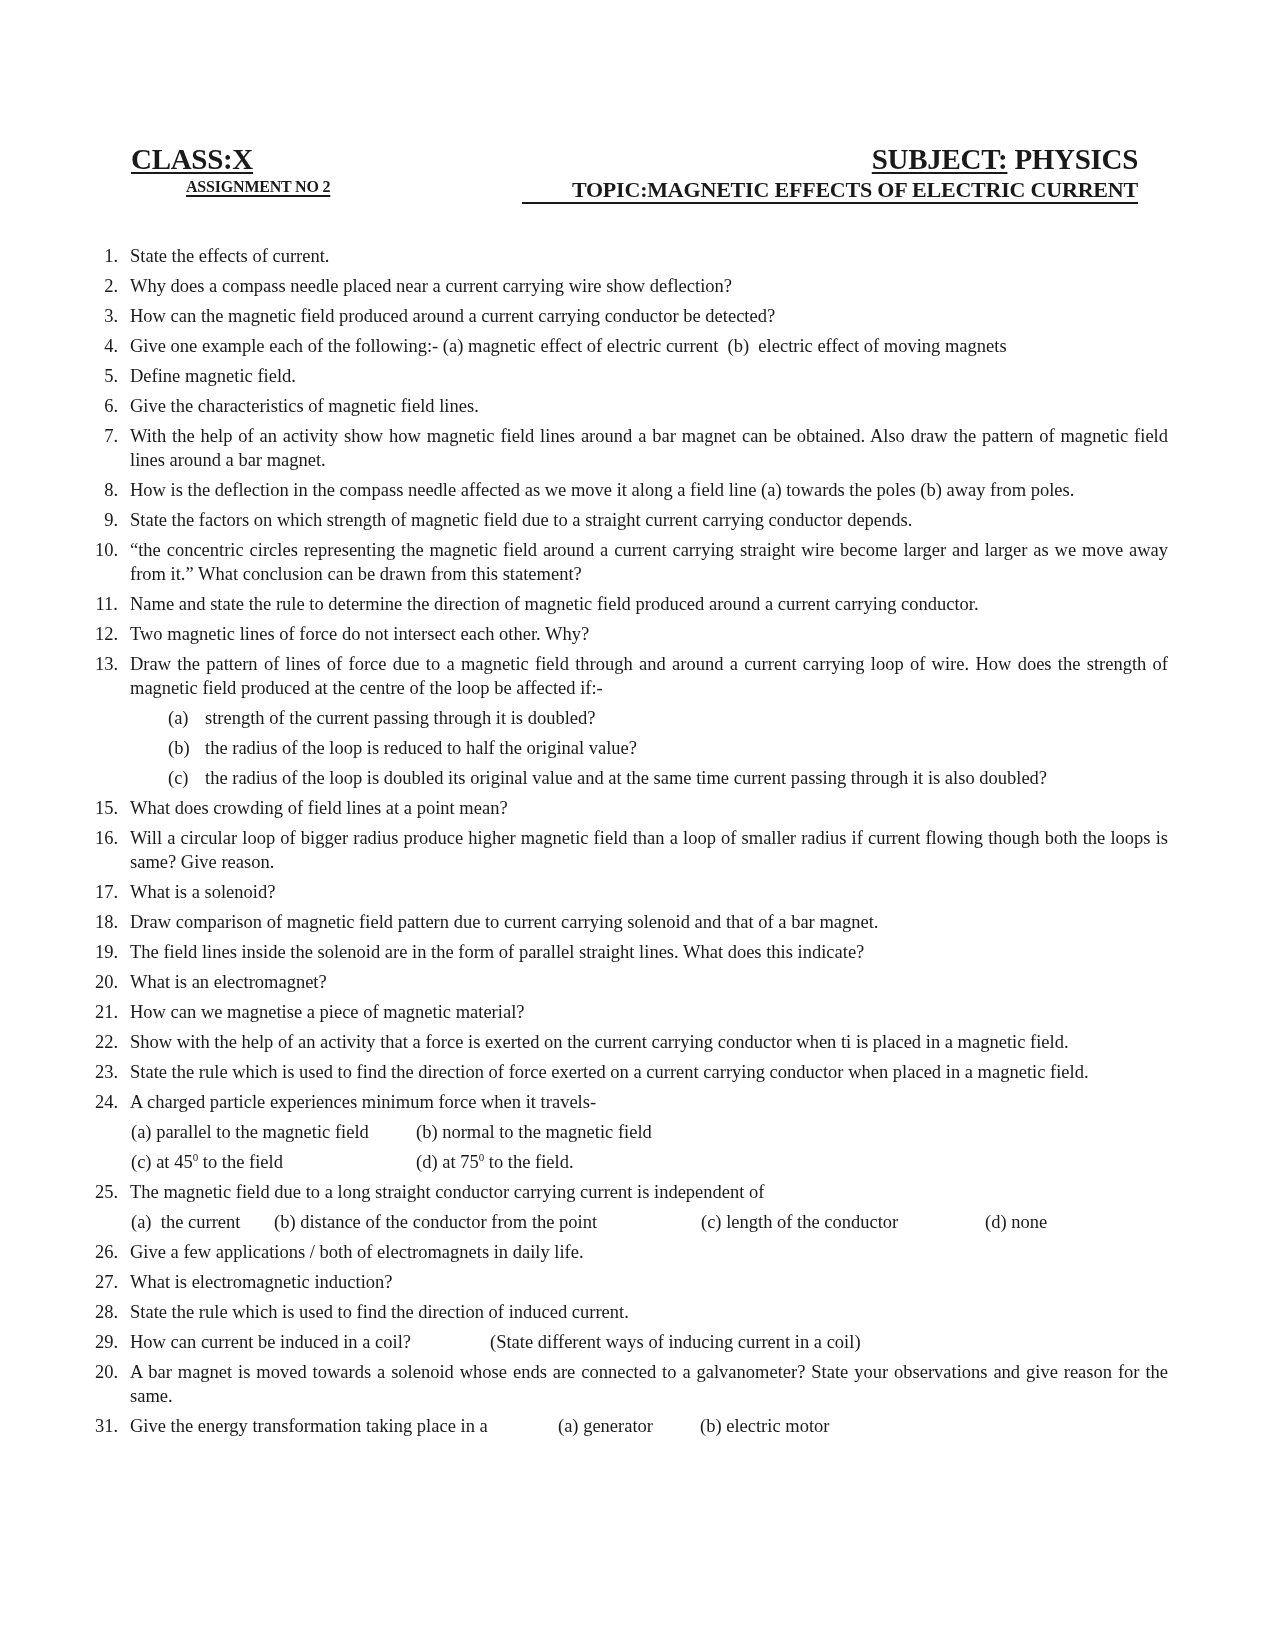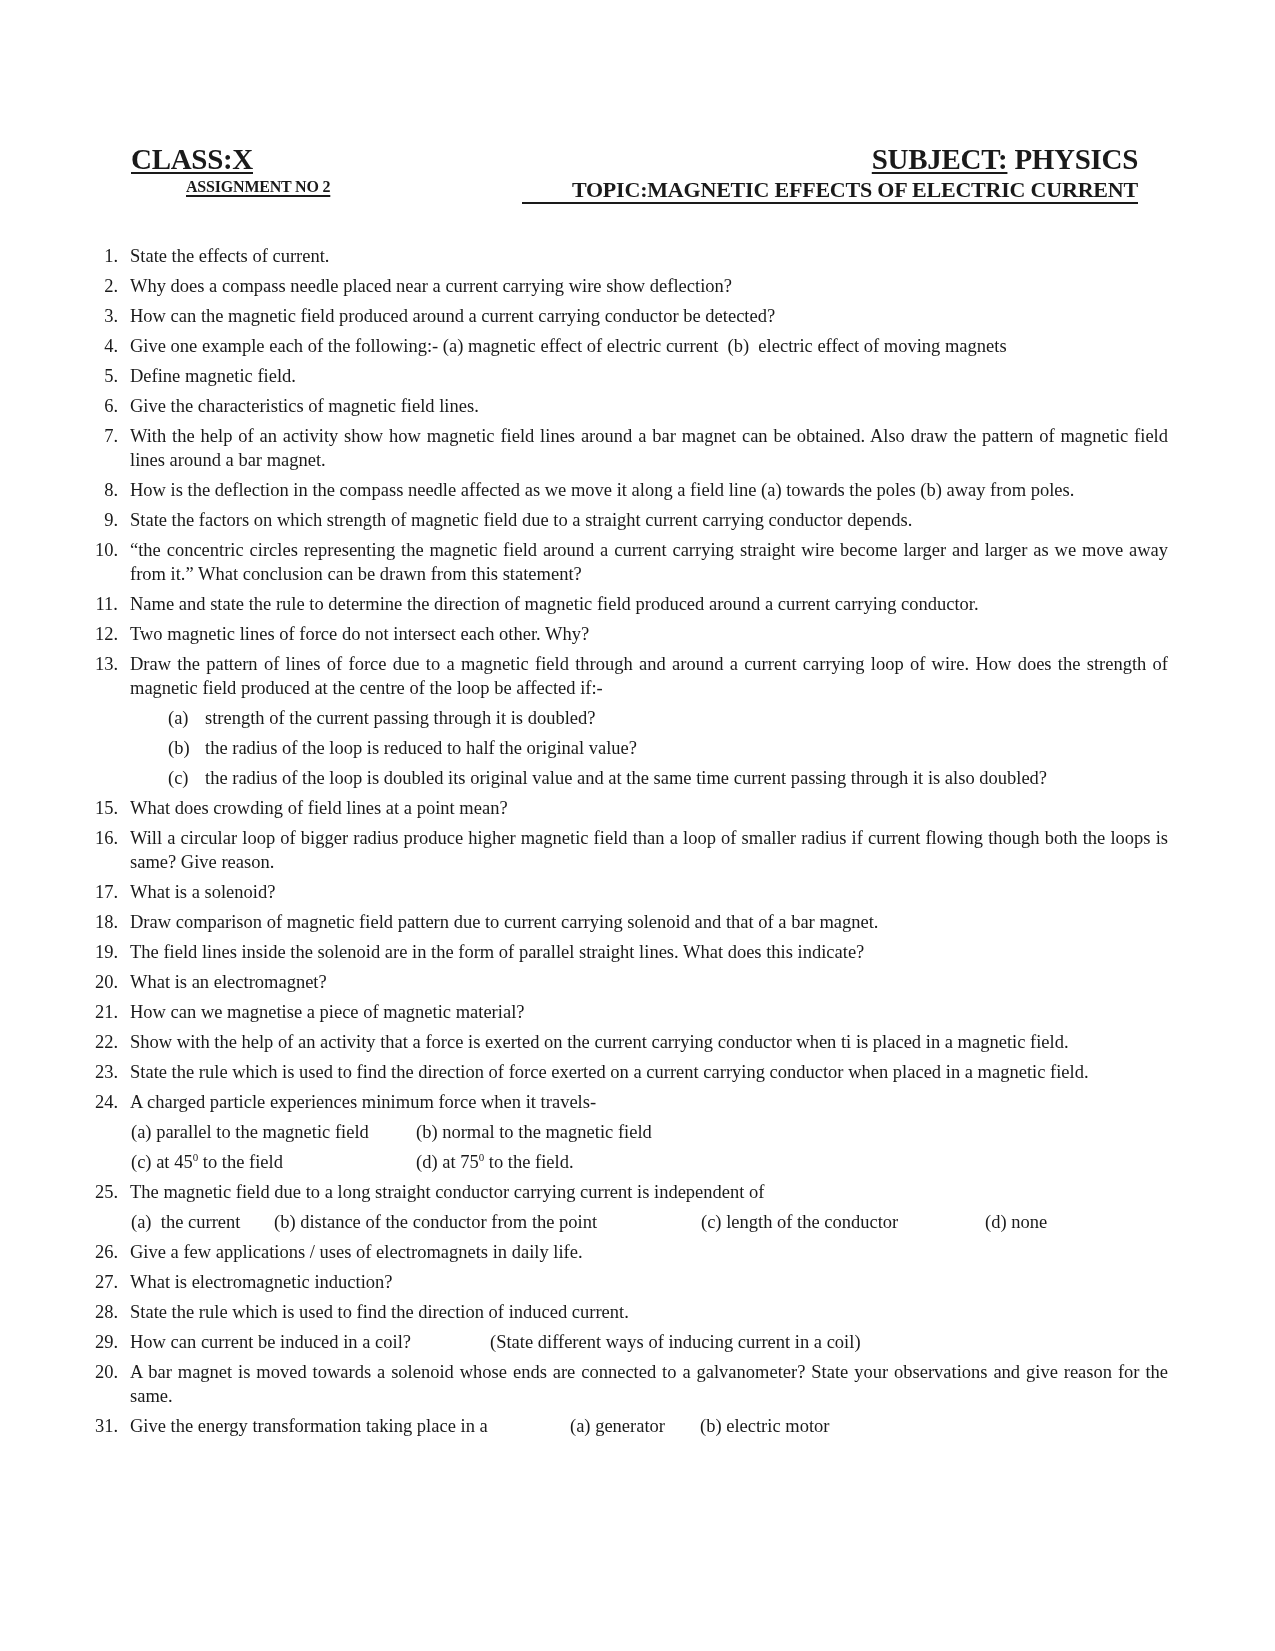--- a/index.html
+++ b/index.html
@@ -275,21 +275,21 @@
     </div>
   <div class="opts">
     <span style="left:0; white-space:pre">(a)  the current</span>
     <span style="left:143px">(b) distance of the conductor from the point</span>
     <span style="left:570px">(c) length of the conductor</span>
     <span style="left:854px">(d) none</span>
   </div>
 
   <div class="q">
       <span class="num">26.</span>
-      <span class="txt">Give a few applications / uses of electromagnets in daily life.</span>
+      <span class="txt">Give a few applications / both of electromagnets in daily life.</span>
     </div>
 
   <div class="q">
       <span class="num">27.</span>
       <span class="txt">What is electromagnetic induction?</span>
     </div>
 
   <div class="q">
       <span class="num">28.</span>
       <span class="txt">State the rule which is used to find the direction of induced current.</span>
@@ -300,15 +300,15 @@
       <span class="txt" style="position:relative"><span>How can current be induced in a coil?</span><span style="position:absolute; left:360px; white-space:nowrap">(State different ways of inducing current in a coil)</span></span>
     </div>
 
   <div class="q">
       <span class="num">20.</span>
       <span class="txt">A bar magnet is moved towards a solenoid whose ends are connected to a galvanometer? State your observations and give reason for the same.</span>
     </div>
 
   <div class="q">
       <span class="num">31.</span>
-      <span class="txt" style="position:relative"><span>Give the energy transformation taking place in a</span><span style="position:absolute; left:440px; white-space:nowrap">(a) generator</span><span style="position:absolute; left:570px; white-space:nowrap">(b) electric motor</span></span>
+      <span class="txt" style="position:relative"><span>Give the energy transformation taking place in a</span><span style="position:absolute; left:428px; white-space:nowrap">(a) generator</span><span style="position:absolute; left:570px; white-space:nowrap">(b) electric motor</span></span>
     </div>
 </div>
 
 </body></html>

